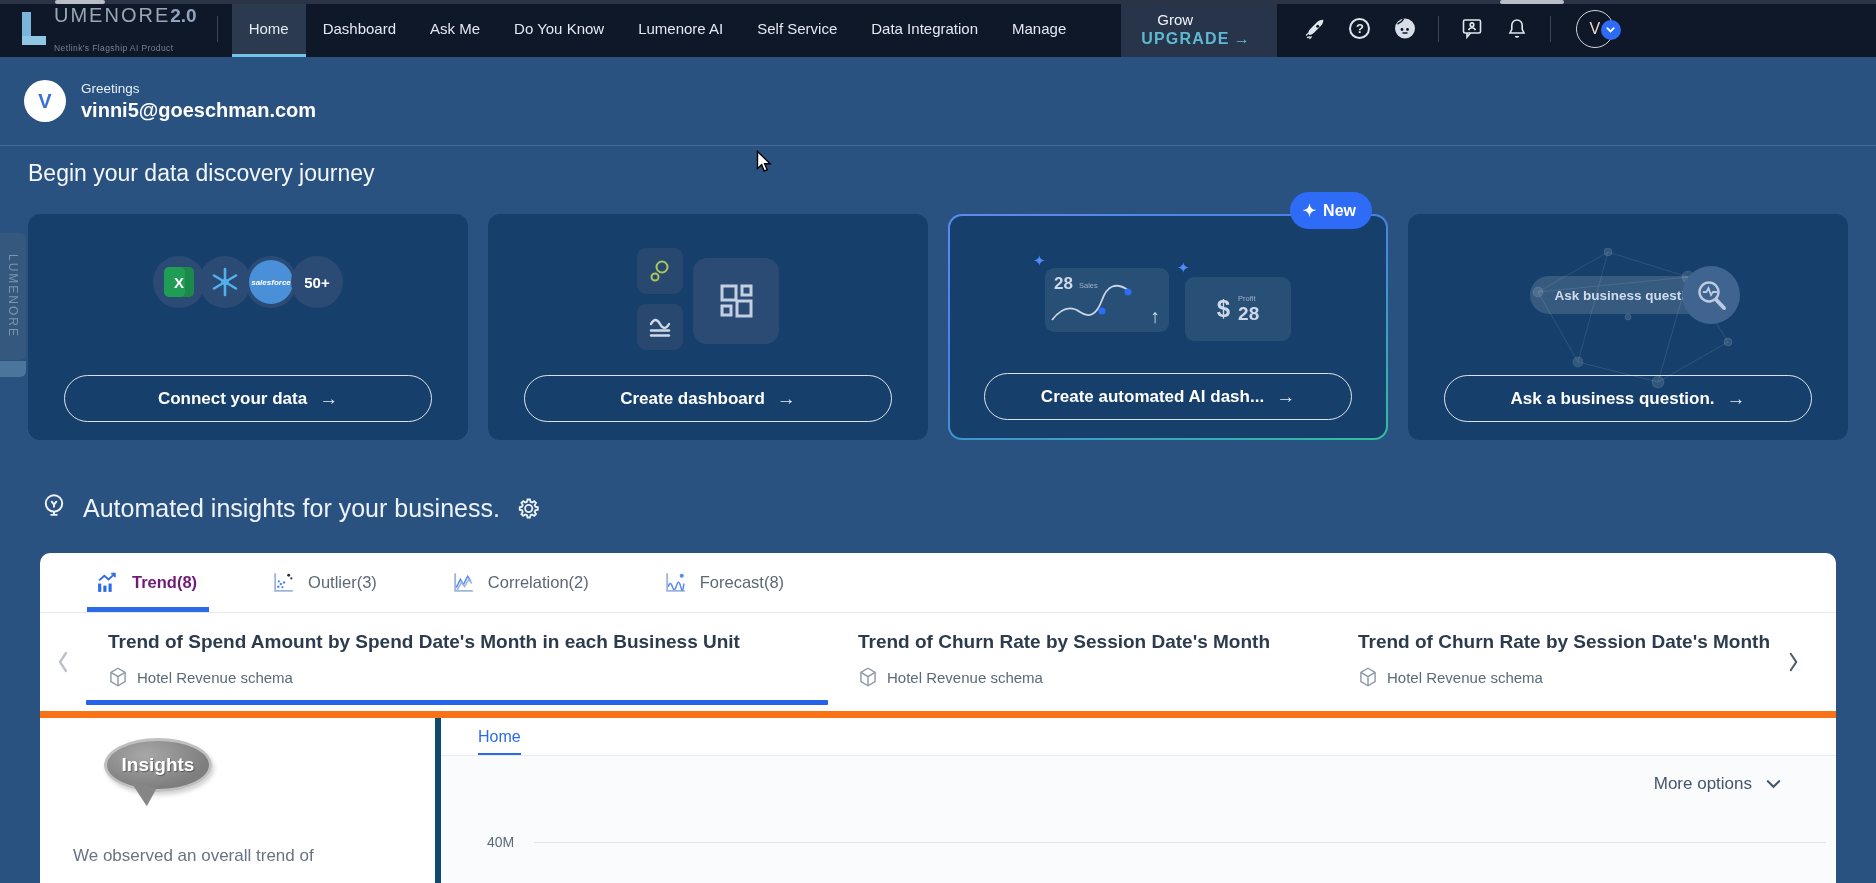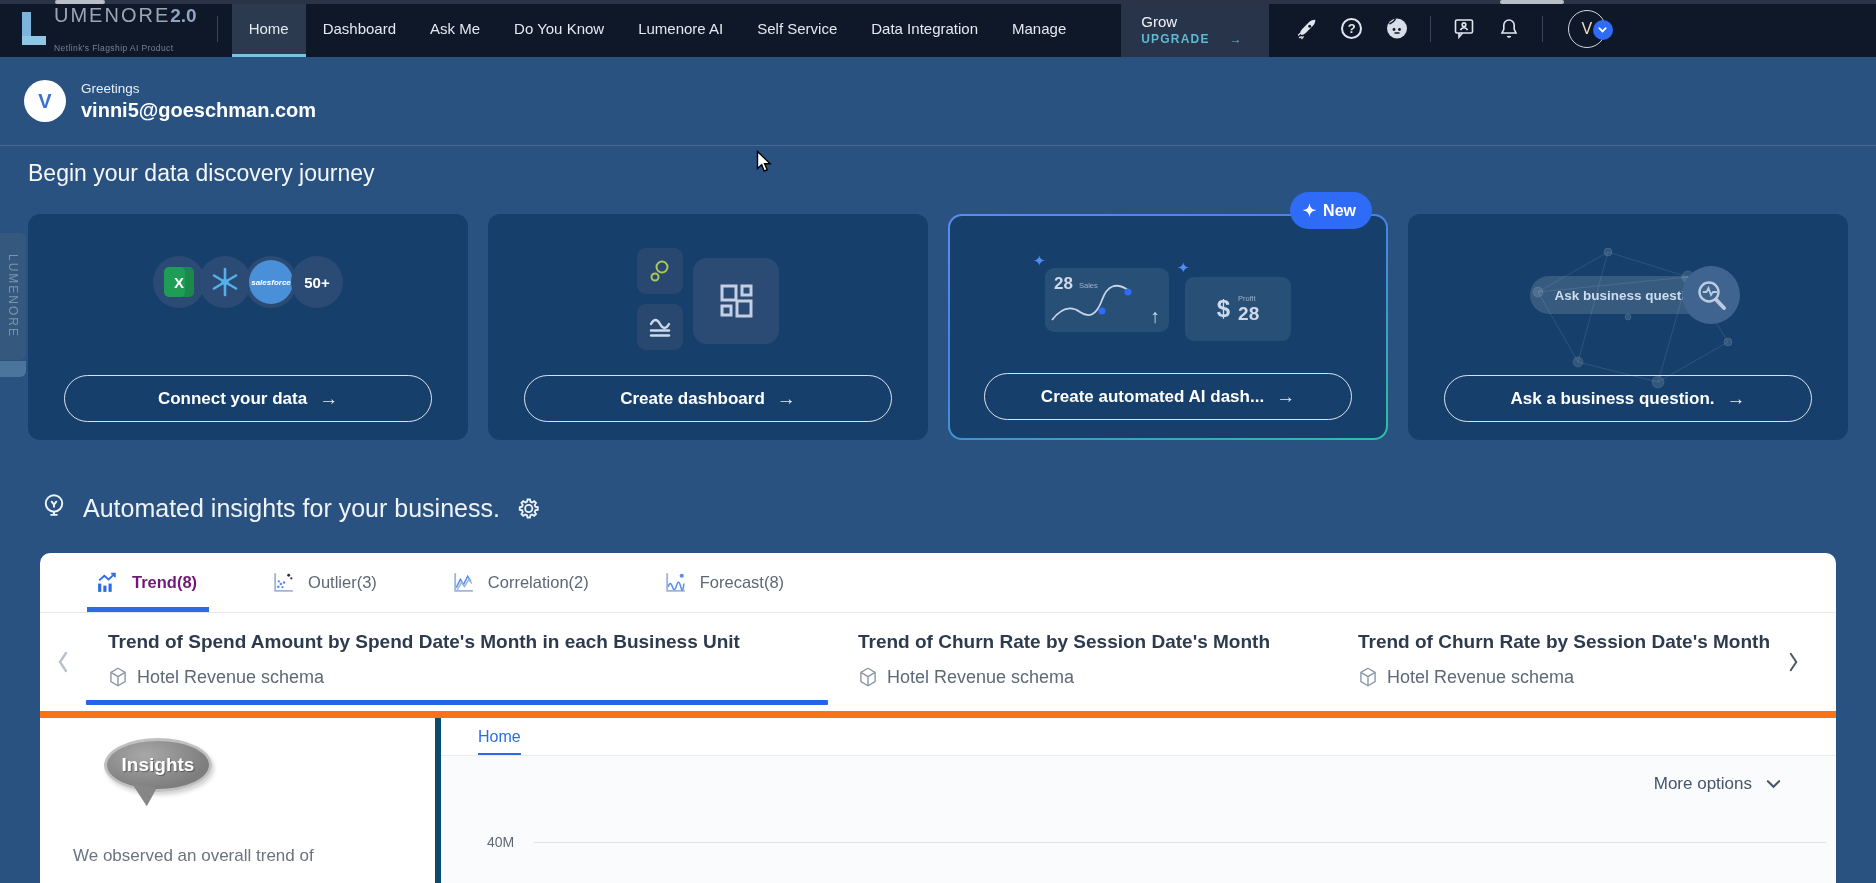--- a/index.html
+++ b/index.html
@@ -20,22 +20,22 @@
   .logo-line1 { font-size:20px; letter-spacing:2px; color:#9aa6b2; font-weight:400; }
   .logo-line1 b { color:#8ea4c0; font-weight:700; letter-spacing:0; font-size:19px; }
   .logo-tagline { font-size:8.5px; color:#76808f; margin-top:19px; letter-spacing:.4px; }
   .logo-divider { width:1px; height:26px; background:#39455a; align-self:center; margin-right:14px; }
   .nav { display:flex; align-items:stretch; }
   .nav-item { display:flex; align-items:center; padding:0 17px; color:#e3e9f1; font-size:15px;
     position:relative; cursor:pointer; white-space:nowrap; }
   .nav-item.active { background:#2c3a4f; }
   .nav-item.active::after { content:""; position:absolute; left:0; right:0; bottom:0; height:3px; background:#74c4e6; }
   .grow { margin-left:38px; background:#27344a; padding:6px 26px 4px 20px; display:flex; flex-direction:column; justify-content:center; }
-  .grow-title { color:#f0f4f9; font-size:15px; }
-  .grow-cta { color:#5fb9d2; font-size:12px; font-weight:700; letter-spacing:1.2px; display:flex; gap:20px; align-items:center; margin-top:2px; }
+  .grow-title { color:#f0f4f9; font-size:15px;margin-left:16px; }
+  .grow-cta { color:#5fb9d2; font-size:16px; font-weight:700; letter-spacing:1.2px; display:flex; gap:4px; align-items:center; margin-top:2px; }
   .top-icons { display:flex; align-items:center; gap:21px; margin-left:26px; }
   .tico { width:24px; height:24px; display:flex; align-items:center; justify-content:center; cursor:pointer; }
   .vdiv { width:1px; height:26px; background:#39455a; }
   .help-circ { width:21px; height:21px; border:2px solid #dfe6ee; border-radius:50%; color:#dfe6ee;
     font-size:13px; font-weight:700; display:flex; align-items:center; justify-content:center; }
   .avatar-top { position:relative; width:38px; height:38px; border:1px solid #cfd6df; border-radius:50%;
     display:flex; align-items:center; justify-content:center; color:#f2d9c8; font-size:16px; margin-left:4px; margin-right:6px; cursor:pointer; }
   .avatar-badge { position:absolute; right:-8px; top:9px; width:20px; height:20px; background:#2e6bf6;
     border-radius:50%; display:flex; align-items:center; justify-content:center; }
 
@@ -113,21 +113,21 @@
     border-bottom:1px solid #e6eaef; }
   .tab { display:flex; align-items:center; gap:12px; font-size:16.5px; color:#5d6874; cursor:pointer;
     position:relative; height:100%; }
   .tab.active { color:#701a75; font-weight:700; }
   .tab.active::after { content:""; position:absolute; left:-8px; right:-12px; bottom:0; height:5px; background:#2b6be8; }
 
   .carousel { height:105px; display:flex; align-items:flex-start; border-bottom:7px solid #f97316; position:relative; }
   .car-chev { width:46px; height:100%; display:flex; align-items:center; justify-content:center; color:#b9c1ca; cursor:pointer; }
   .car-item { position:relative; height:100%; padding:18px 22px 0 22px; cursor:pointer; }
   .car-item .ttl { font-size:19px; font-weight:700; color:#2d3b4e; white-space:nowrap; }
-  .car-item .schema { display:flex; align-items:center; gap:9px; margin-top:13px; color:#5d6977; font-size:18px; }
+  .car-item .schema { display:flex; align-items:center; gap:9px; margin-top:13px; color:#5d6977; font-size:15px; }
   .car-item.active::after { content:""; position:absolute; left:0; right:0; bottom:6px; height:5px; background:#2563eb; border-radius:1px; }
   .car-item.clip { flex:1; overflow:hidden; }
   .car-chev.right { position:absolute; right:28px; top:0; width:30px; color:#4b5866; }
 
   .detail { display:flex; height:165px; }
   .d-left { width:401px; border-right:6px solid #0c4a6e; position:relative; }
   .bubble { position:absolute; left:64px; top:20px; width:108px; height:54px; border-radius:50%;
     background:radial-gradient(ellipse at 38% 30%, #a8a8a8, #7e7e7e 70%); border:3px solid #c0c0c0;
     display:flex; align-items:center; justify-content:center; box-shadow:2px 3px 4px rgba(0,0,0,.18); }
   .bubble span { color:#fff; font-size:19px; font-weight:700; text-shadow:1px 1px 1px rgba(0,0,0,.35); }

